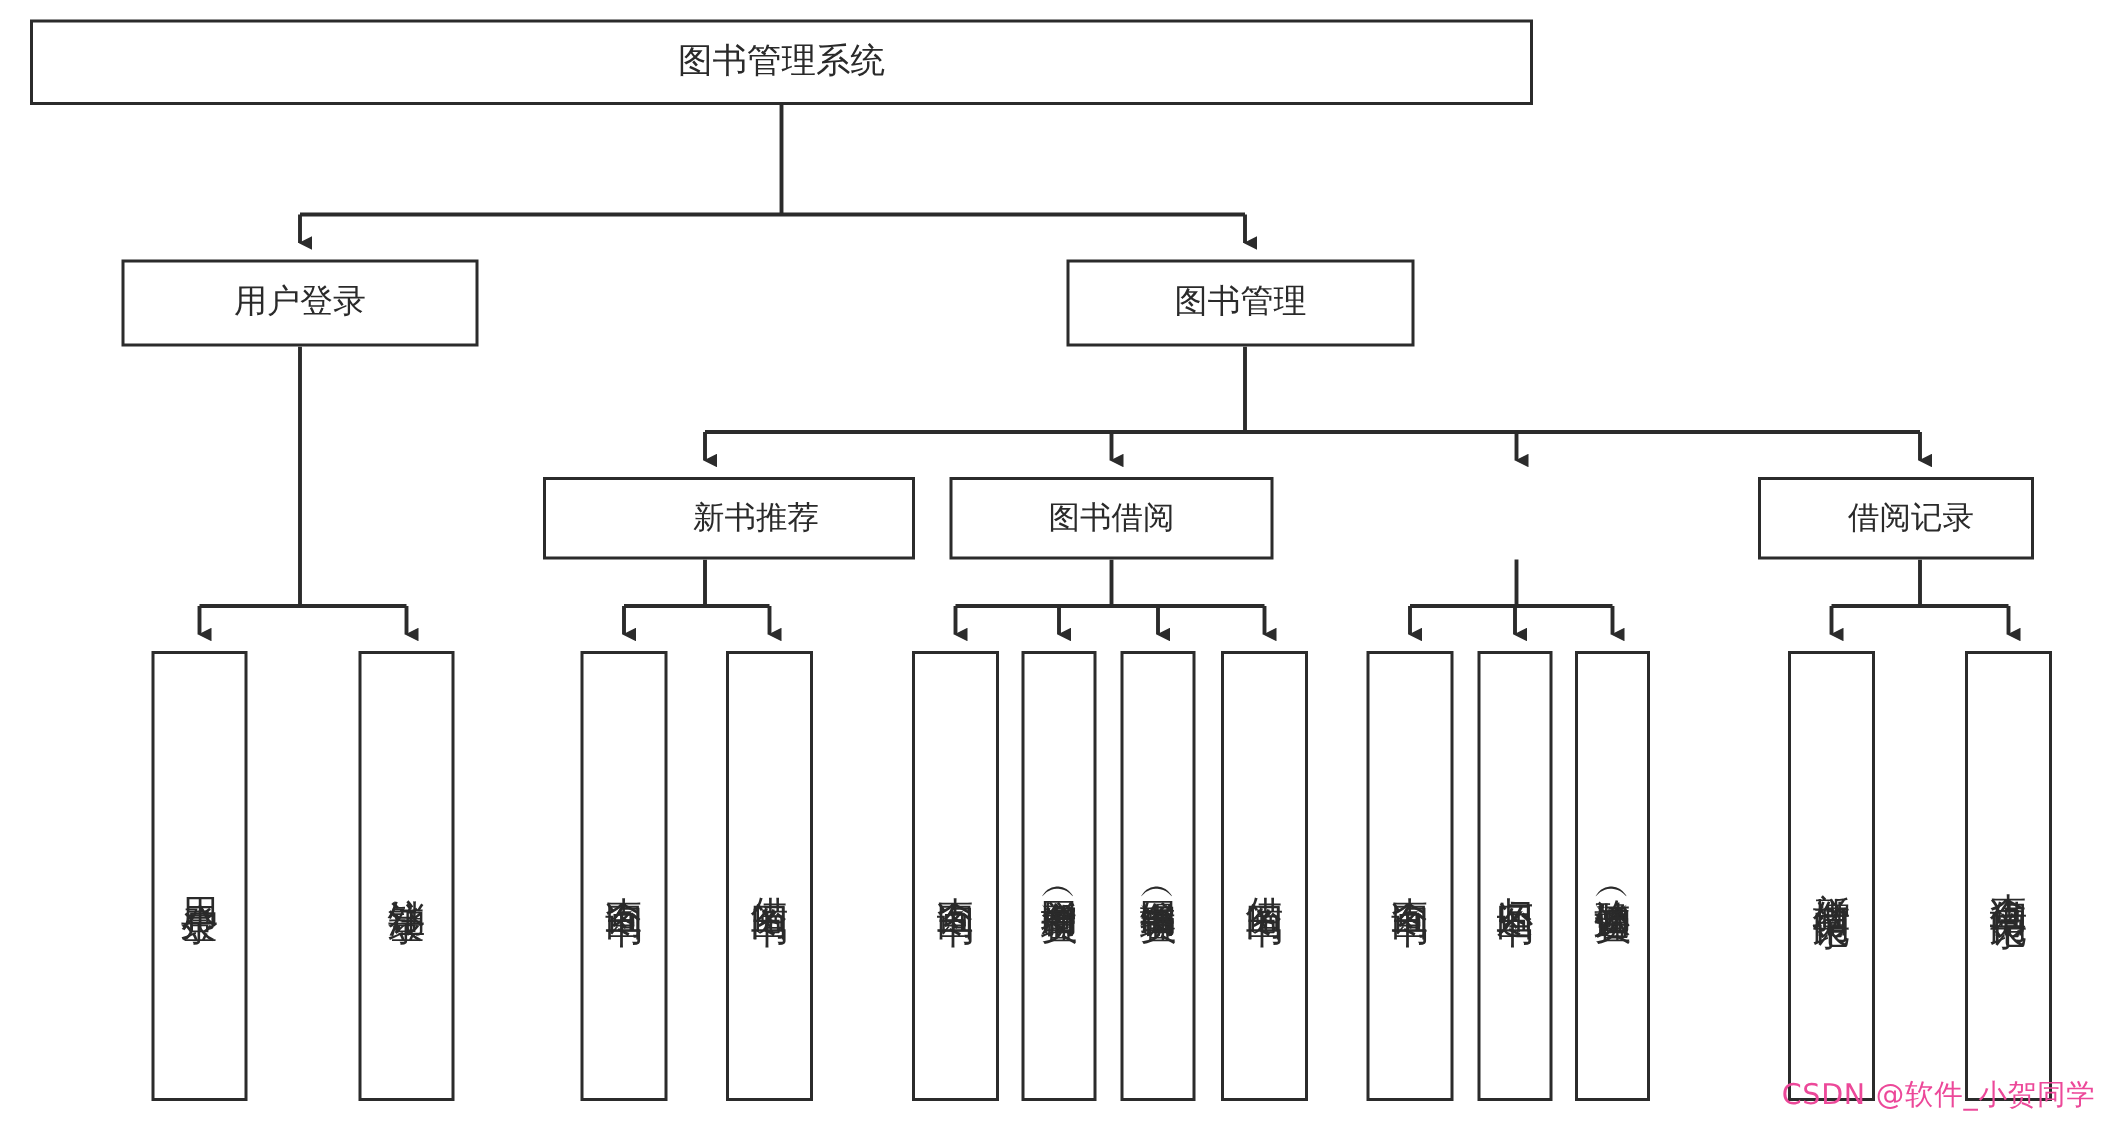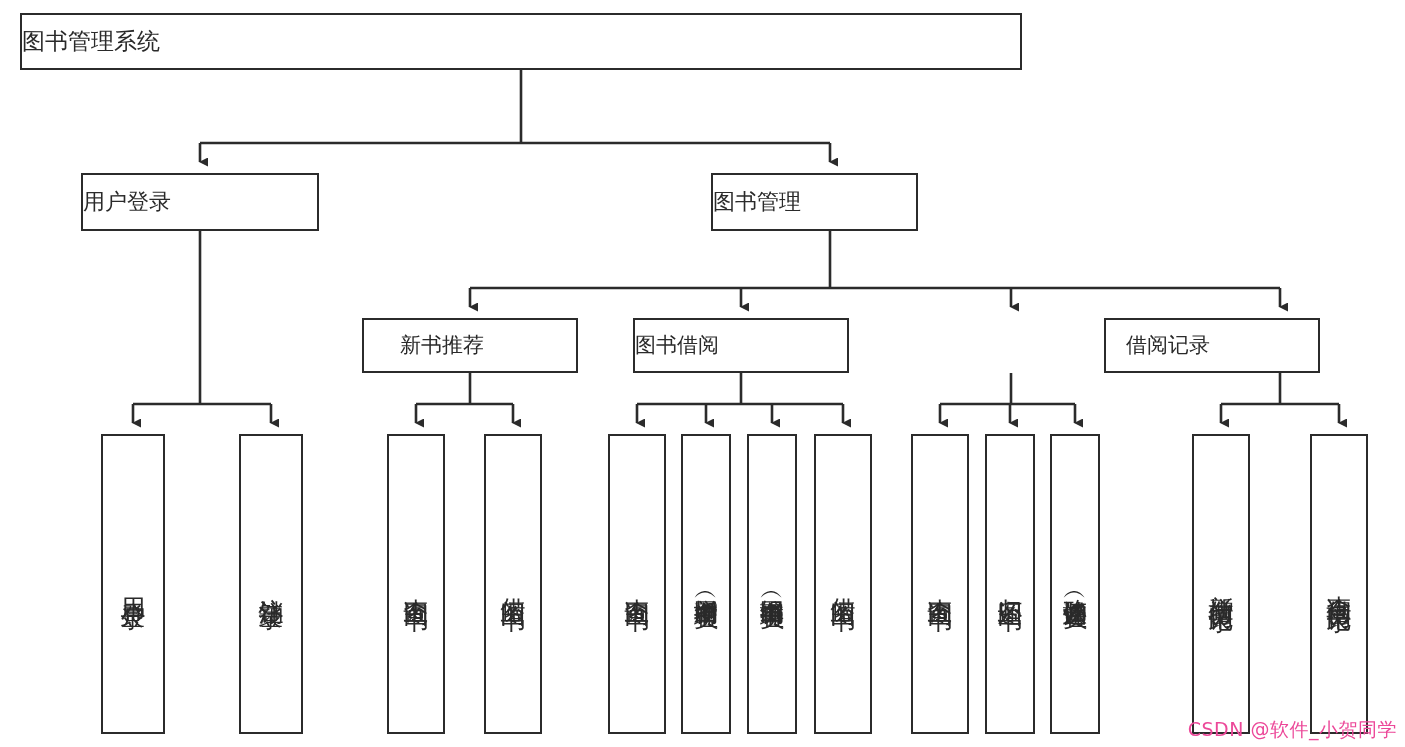--- a/index.html
+++ b/index.html
@@ -25,20 +25,21 @@
     width: 1405px;
     height: 747px;
   }
   .node {
     position: absolute;
     box-sizing: border-box;
     background: #ffffff;
     border: 2px solid #2b2b2b;
     display: flex;
     align-items: center;
+    justify-content: center;
     color: #2a2a2a;
     z-index: 2;
   }
   .node-label {
     display: block;
     text-align: center;
     line-height: 1.32;
     color: #2a2a2a;
   }
   .node.level-0 .node-label {
@@ -128,34 +129,34 @@
   </svg>
 
   <div class="node level-0" style="left:20px; top:13px; width:1002px; height:57px;">
     <span class="node-label">图书管理系统</span>
   </div>
 
   <div class="node level-1" style="left:81px; top:173px; width:238px; height:58px;">
     <span class="node-label">用户登录</span>
   </div>
 
-  <div class="node level-1" style="left:711px; top:173px; width:207px; height:58px;">
+  <div class="node level-1" style="left:711px; top:173px; width:232px; height:58px;">
     <span class="node-label">图书管理</span>
   </div>
 
-  <div class="node level-2" style="left:362px; top:318px; width:216px; height:55px;padding-left:36px;">
+  <div class="node level-2" style="left:362px; top:318px; width:248px; height:55px;padding-left:36px;">
     <span class="node-label">新书推荐</span>
   </div>
 
   <div class="node level-2" style="left:633px; top:318px; width:216px; height:55px;">
     <span class="node-label">图书借阅</span>
   </div>
 
 
-  <div class="node level-2" style="left:1104px; top:318px; width:216px; height:55px;padding-left:20px;">
+  <div class="node level-2" style="left:1172px; top:318px; width:184px; height:55px;padding-left:20px;">
     <span class="node-label">借阅记录</span>
   </div>
 
   <div id="leaf-nodes">
       <div class="node leaf" style="left: 101px; top: 434px; width: 64px; height: 300px;">
         <span class="node-label">用户登录</span>
       </div>
       <div class="node leaf" style="left: 239px; top: 434px; width: 64px; height: 300px;">
         <span class="node-label">注销登录</span>
       </div>

